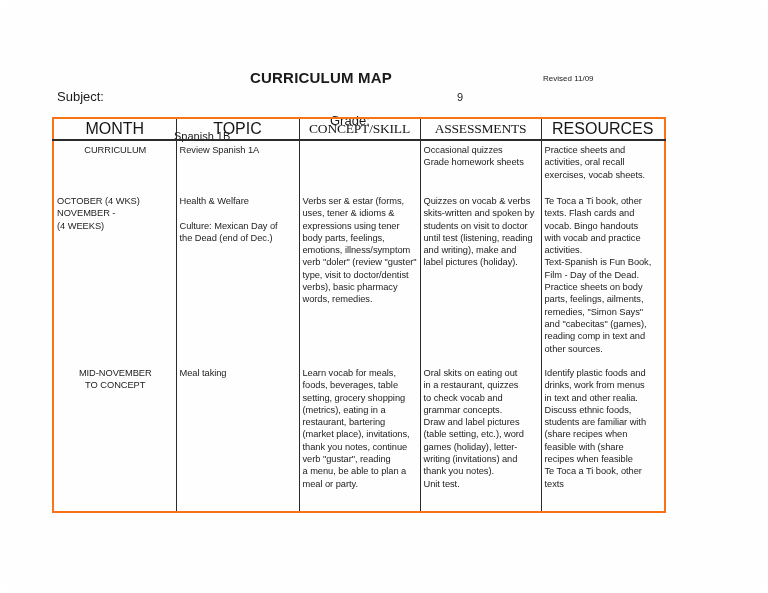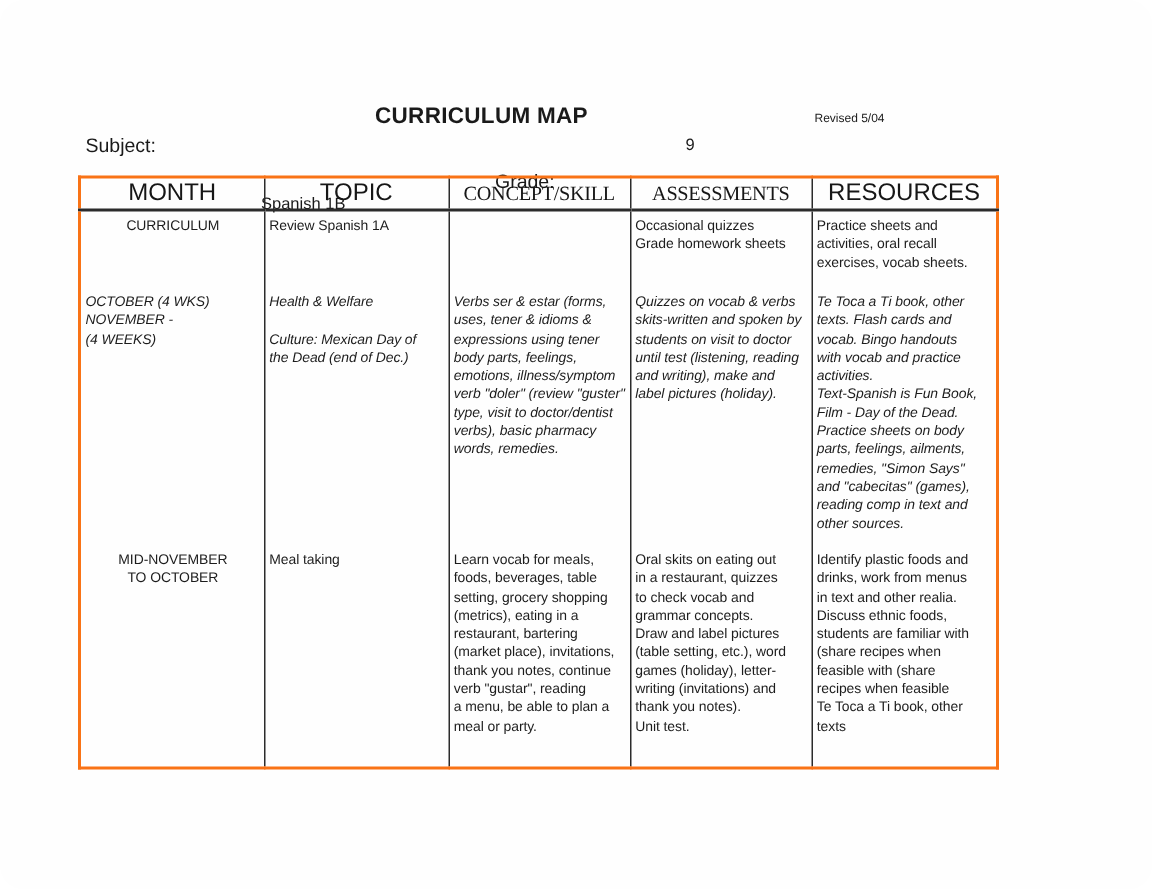--- a/index.html
+++ b/index.html
@@ -97,30 +97,30 @@
     color: #1c1c1c;
   }
   td.month-cell {
     font-size: 12px;
     line-height: 15px;
     letter-spacing: 0;
   }
   td.month-center { text-align: center; padding-top: 4px; }
   td.month-left { text-align: left; padding-left: 4px; padding-top: 4px; }
   tr.row-1 { height: 52px; }
-  tr.row-2 { height: 172px; font-style: italic; }
+  tr.row-2 { height: 172px; }
   tr.row-3 { height: 148px; }
 </style>
 </head>
 <body>
 
 <div class="page">
 
   <span class="doc-title">CURRICULUM MAP</span>
-  <span class="revised-note">Revised 5/04</span>
+  <span class="revised-note">Revised 11/09</span>
 
   <span class="subject-label">Subject:</span>
   <span class="subject-value">Spanish 1B</span>
   <span class="grade-label">Grade:</span>
   <span class="grade-value">9</span>
 
   <table class="curriculum">
     <colgroup>
       <col style="width:123px">
       <col style="width:123px">
@@ -180,21 +180,21 @@
 Film - Day of the Dead.
 Practice sheets on body
 parts, feelings, ailments,
 remedies, "Simon Says"
 and "cabecitas" (games),
 reading comp in text and
 other sources.</td>
       </tr>
       <tr class="row-3">
         <td class="month-cell month-center">MID-NOVEMBER
-TO OCTOBER</td>
+TO CONCEPT</td>
         <td>Meal taking</td>
         <td>Learn vocab for meals,
 foods, beverages, table
 setting, grocery shopping
 (metrics), eating in a
 restaurant, bartering
 (market place), invitations,
 thank you notes, continue
 verb "gustar", reading
 a menu, be able to plan a

